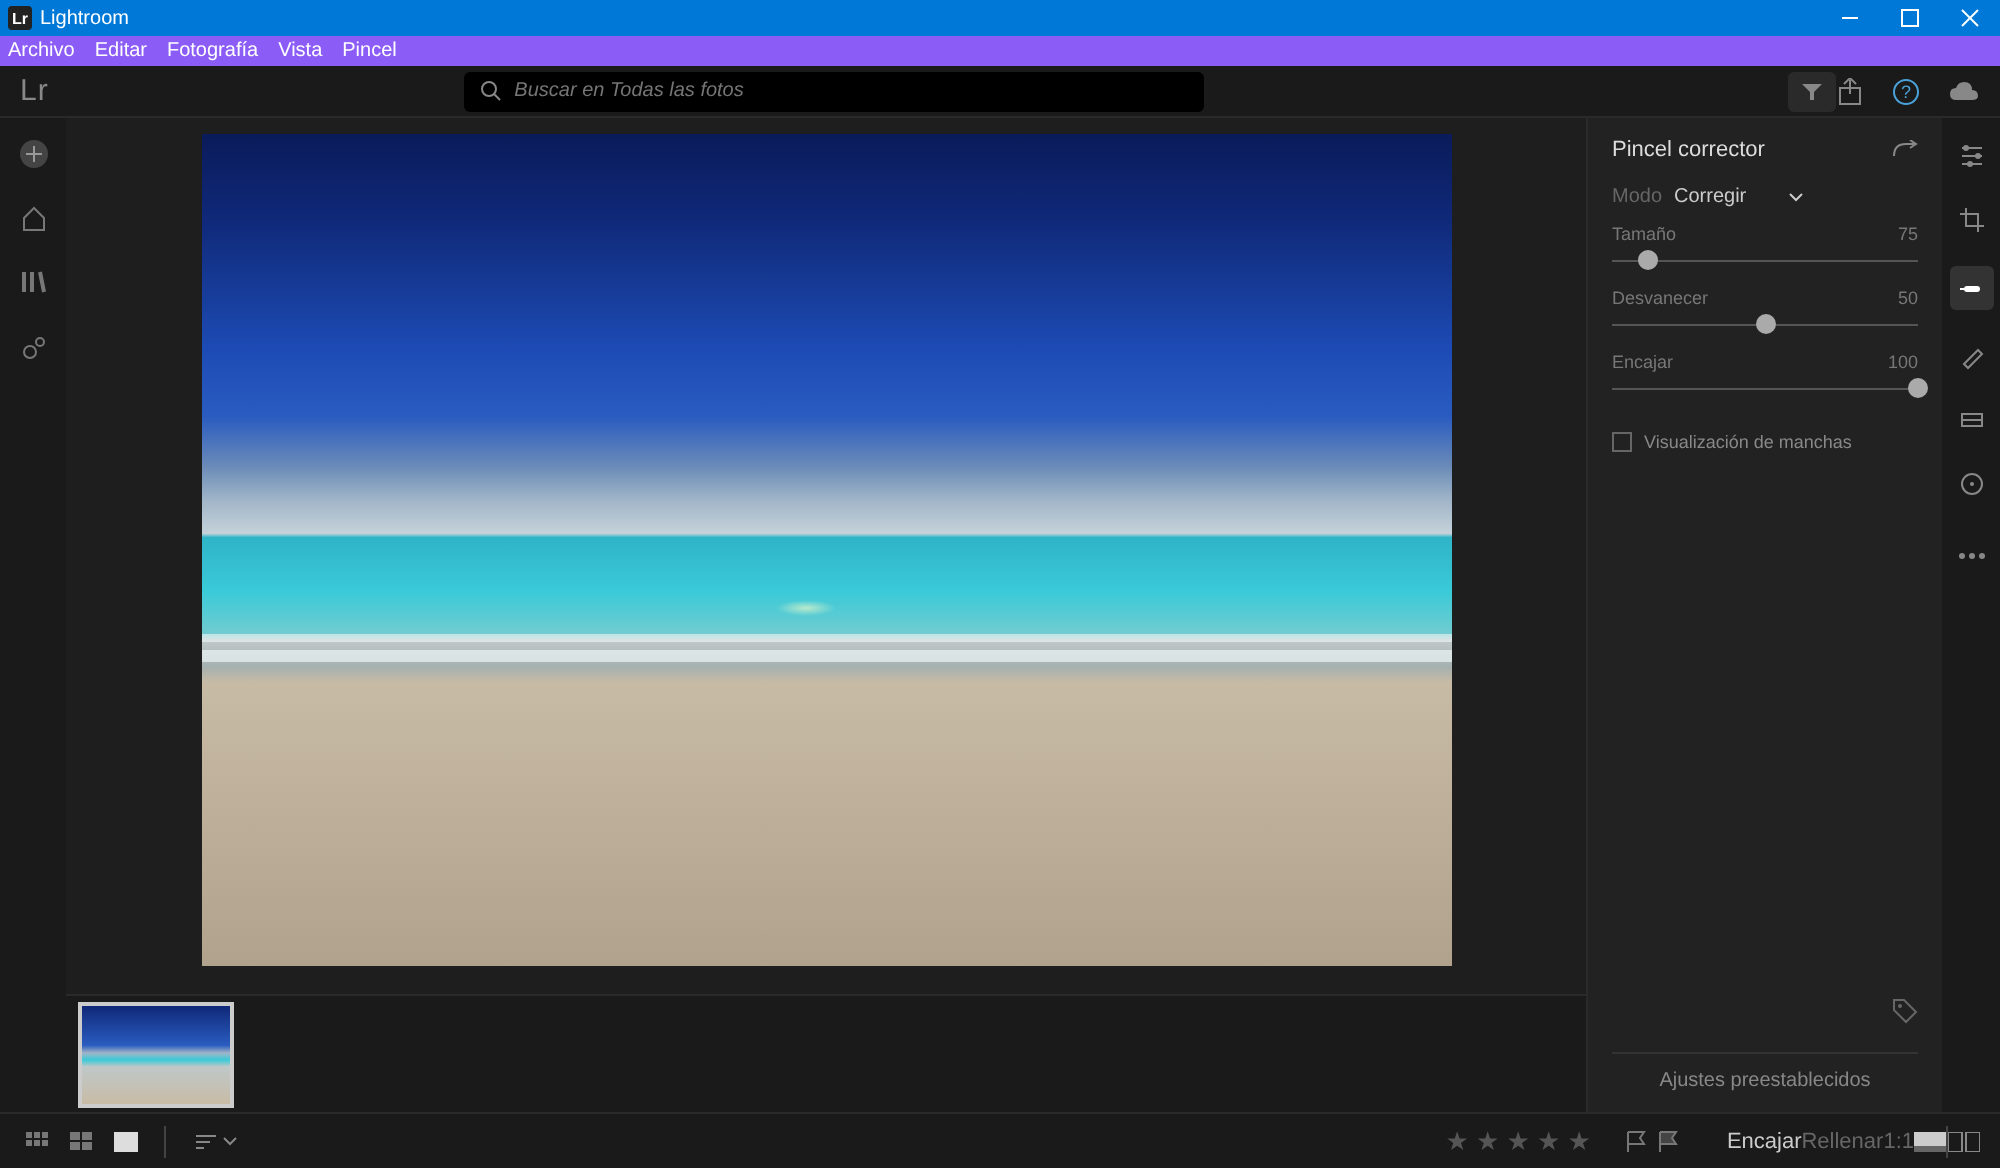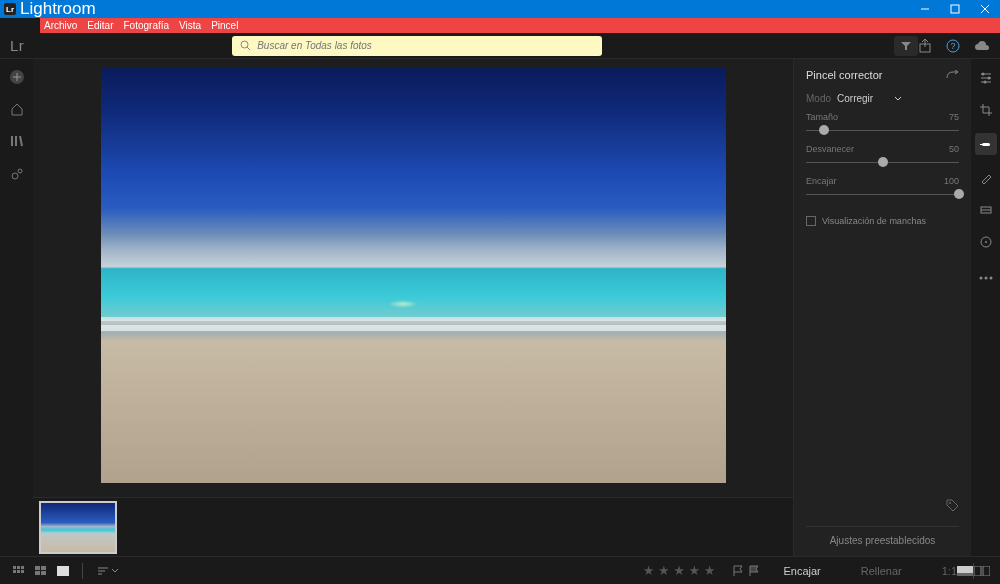--- a/index.html
+++ b/index.html
@@ -1,32 +1,32 @@
 <!DOCTYPE html>
 <html><head>
 <meta charset="utf-8">
 <style>
 * { margin: 0; padding: 0; box-sizing: border-box; font-family: -apple-system, "Segoe UI", sans-serif; }
 body { width: 1000px; height: 584px; background: #1a1a1a; overflow: hidden; color: #ccc; font-size: 11px; }
 
 
 .titlebar { height: 18px; background: #0078d7; display: flex; align-items: center; padding-left: 4px; color: #fff; }
 .titlebar-icon { width: 12px; height: 12px; background: #222; display: inline-flex; align-items: center; justify-content: center; font-size: 8px; font-weight: bold; border-radius: 2px; margin-right: 4px; }
-.titlebar-text { font-size: 17px; }
+.titlebar-text { font-size: 10px; }
 .win-controls { margin-left: auto; display: flex; }
 .win-btn { width: 30px; height: 18px; display: flex; align-items: center; justify-content: center; }
 .win-btn svg { stroke: #fff; stroke-width: 1; fill: none; }
 
 
-.menubar { height: 15px; background: #ef4444; display: flex; align-items: center; padding-left: 4px; gap: 10px; color: #fff; font-size: 10px; margin-left: 40px; }
+.menubar { height: 15px; background: #8b5cf6; display: flex; align-items: center; padding-left: 4px; gap: 10px; color: #fff; font-size: 10px; }
 
 
 .topbar { height: 26px; background: #1a1a1a; display: flex; align-items: center; padding: 0 10px; border-bottom: 1px solid #2a2a2a; }
 .logo { color: #888; font-size: 15px; font-weight: 300; letter-spacing: 0.5px; }
-.search-wrap { margin-left: auto; margin-right: auto; width: 370px; height: 20px; background: #fef9c3; border-radius: 3px; display: flex; align-items: center; padding: 0 8px; gap: 6px; position: relative; left: -40px; }
+.search-wrap { margin-left: auto; margin-right: auto; width: 370px; height: 20px; background: #000000; border-radius: 3px; display: flex; align-items: center; padding: 0 8px; gap: 6px; position: relative; left: -40px; }
 .search-input { background: transparent; border: none; color: #888; font-size: 10px; font-style: italic; outline: none; flex: 1; }
 .filter-btn { width: 24px; height: 20px; background: #2a2a2a; border-radius: 3px; display: flex; align-items: center; justify-content: center; margin-left: 4px; }
 .top-right { display: flex; gap: 14px; align-items: center; }
 .top-icon { color: #888; display: flex; align-items: center; }
 
 
 .main { display: flex; height: 497px; }
 
 
 .leftbar { width: 33px; background: #1a1a1a; display: flex; flex-direction: column; align-items: center; padding-top: 10px; gap: 16px; }
@@ -57,21 +57,21 @@
 }
 
 .bottombar { height: 28px; background: #1a1a1a; display: flex; align-items: center; padding: 0 10px; gap: 10px; border-top: 1px solid #2a2a2a; font-size: 11px; }
 .view-btns { display: flex; gap: 4px; }
 .view-btn { width: 18px; height: 14px; display: flex; align-items: center; justify-content: center; color: #777; }
 .view-btn.active { color: #ddd; }
 .sort-btn { display: flex; align-items: center; gap: 2px; color: #888; margin-left: 4px; }
 .stars { margin-left: auto; display: flex; gap: 2px; color: #555; font-size: 13px; }
 .flags { display: flex; gap: 6px; margin-left: 8px; }
 .fit-controls { display: flex; align-items: center; gap: 0; margin-left: 14px; color: #ccc; }
-.fit-dim { color: #666; margin-left: 40px; }
+.fit-dim { color: #666; }
 .fit-icon { width: 16px; height: 12px; display: flex; align-items: center; justify-content: center; }
 .divider-v { width: 1px; height: 16px; background: #444; }
 
 
 .rightpanel { width: 178px; background: #222; padding: 10px 12px; display: flex; flex-direction: column; gap: 8px; border-left: 1px solid #2a2a2a; }
 .panel-header { display: flex; align-items: center; justify-content: space-between; margin-bottom: 4px; }
 .panel-title { color: #ddd; font-size: 11px; }
 .mode-row { display: flex; align-items: center; gap: 6px; font-size: 10px; }
 .mode-label { color: #666; }
 .mode-val { color: #ccc; display: flex; align-items: center; gap: 21px; }

